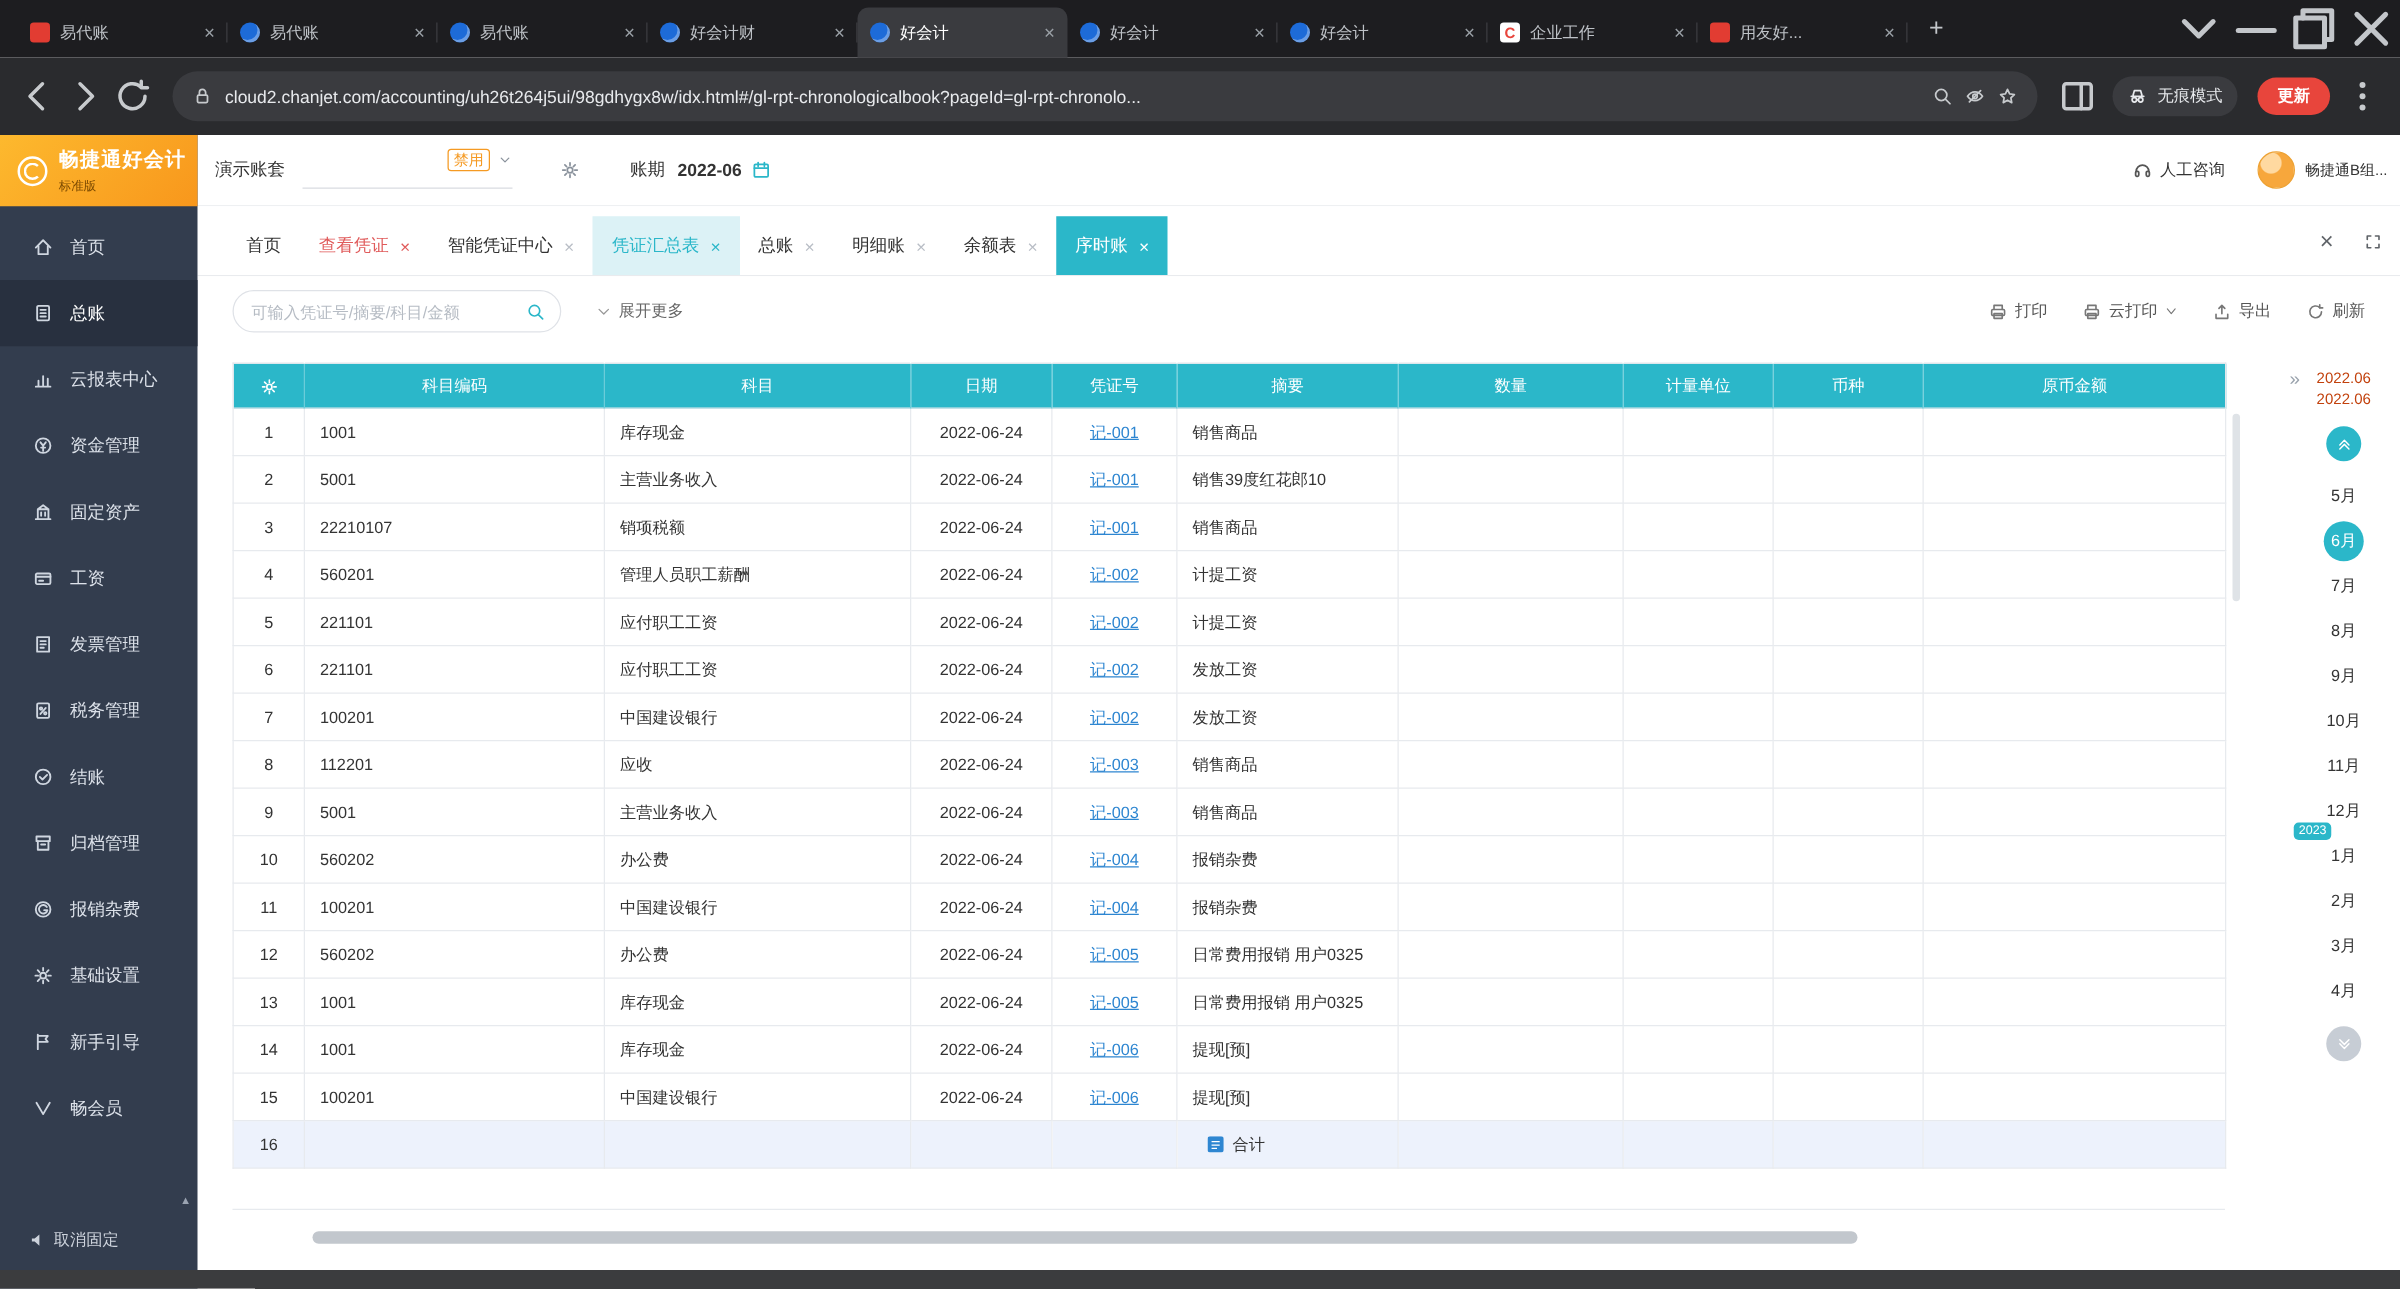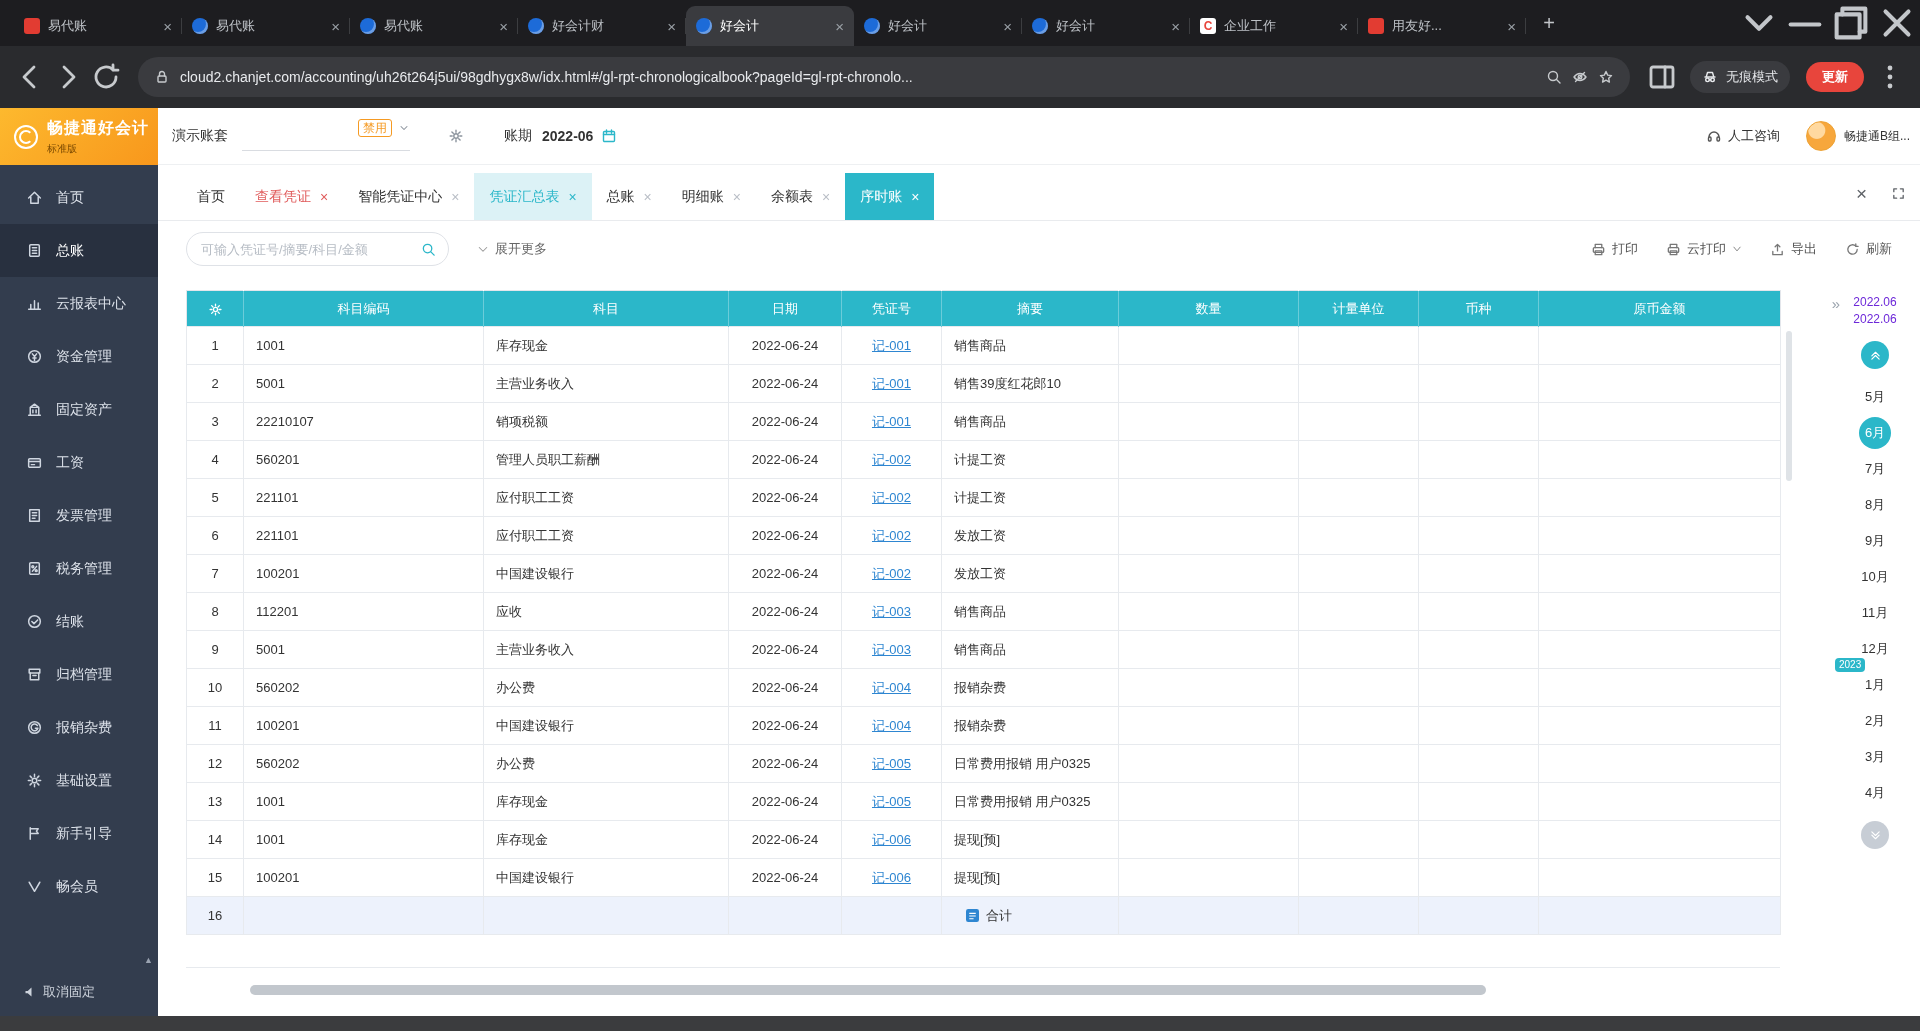--- a/index.html
+++ b/index.html
@@ -106,21 +106,21 @@
   td.total-td{padding:0 12px}
   .total-ic{width:13px;height:13px;display:inline-flex}
   .total-ic svg{width:100%;height:100%}
 
   .footer-line{position:absolute;left:28px;top:746px;width:1594px;border-top:1px solid #e7eaee}
   .hscroll{position:absolute;left:92px;top:764px;width:1236px;height:10px;border-radius:5px;background:#c2c7cd}
   .vscroll{position:absolute;left:1628px;top:110px;width:6px;height:150px;border-radius:3px;background:#dfe3e7}
 
   .mp-collapse{position:absolute;right:80px;top:74px;color:#9aa3ad;font-size:15px}
   .months{position:absolute;right:13px;top:69px;width:64px;text-align:center}
-  .mp-period{font-size:12px;color:#6d28d9;line-height:17px;margin-top:4px}
+  .mp-period{font-size:12px;color:#c2410c;line-height:17px;margin-top:4px}
   .mp-btn{width:28px;height:28px;border-radius:50%;margin:13px auto 10px;display:flex;align-items:center;justify-content:center;color:#fff}
   .mp-btn .icn{width:13px;height:13px}
   .mp-up{background:var(--teal)}
   .mp-down{background:#c7cdd5;margin-top:10px}
   .mitem{height:36px;display:flex;align-items:center;justify-content:center;font-size:13px;color:#333;position:relative}
   .mitem .mtxt{min-width:32px;height:32px;display:flex;align-items:center;justify-content:center;border-radius:50%}
   .mitem.active .mtxt{background:var(--teal);color:#fff}
   .ybadge{position:absolute;left:-8px;top:-9px;background:var(--teal);color:#fff;font-size:10px;line-height:14px;padding:0 4px;border-radius:4px;z-index:2}
 
   .bottomstrip{position:absolute;left:0;right:0;bottom:0;height:15px;background:#3b3c3e;z-index:6}

